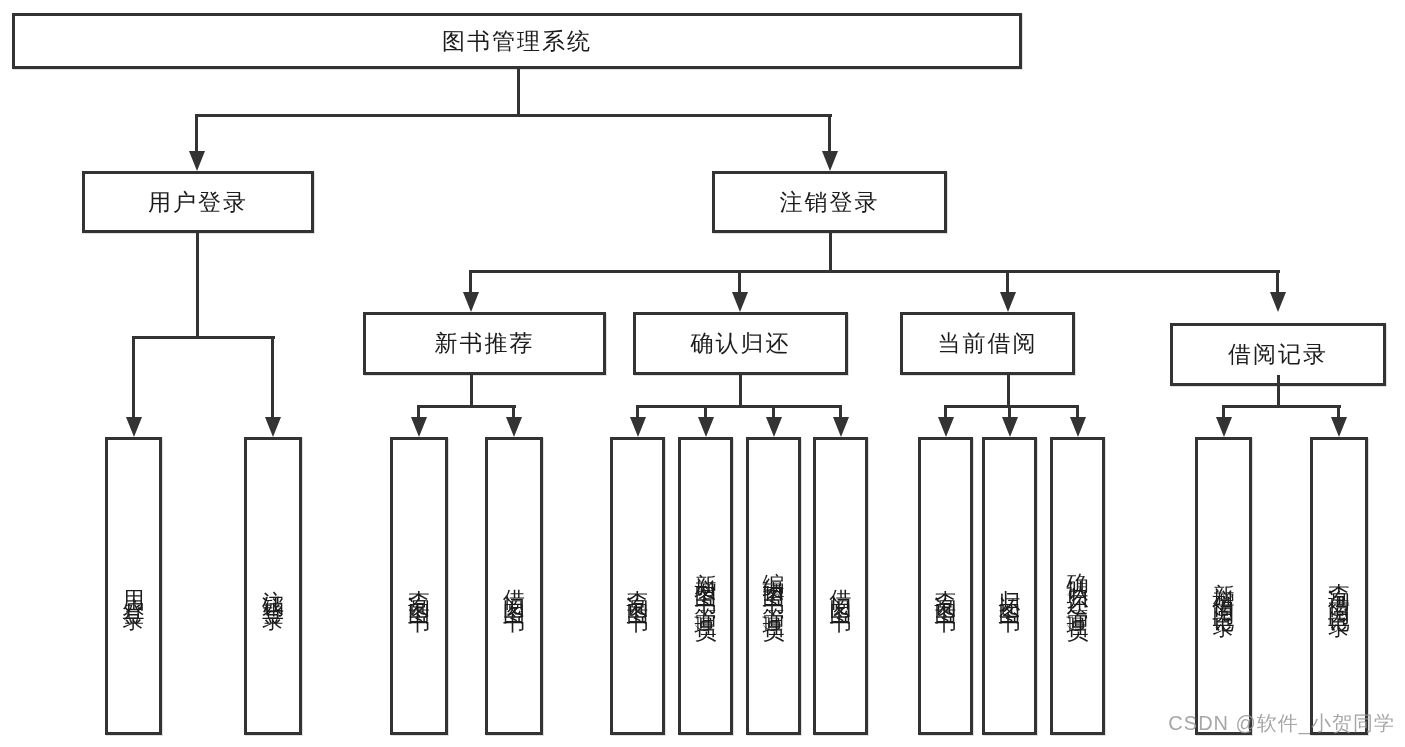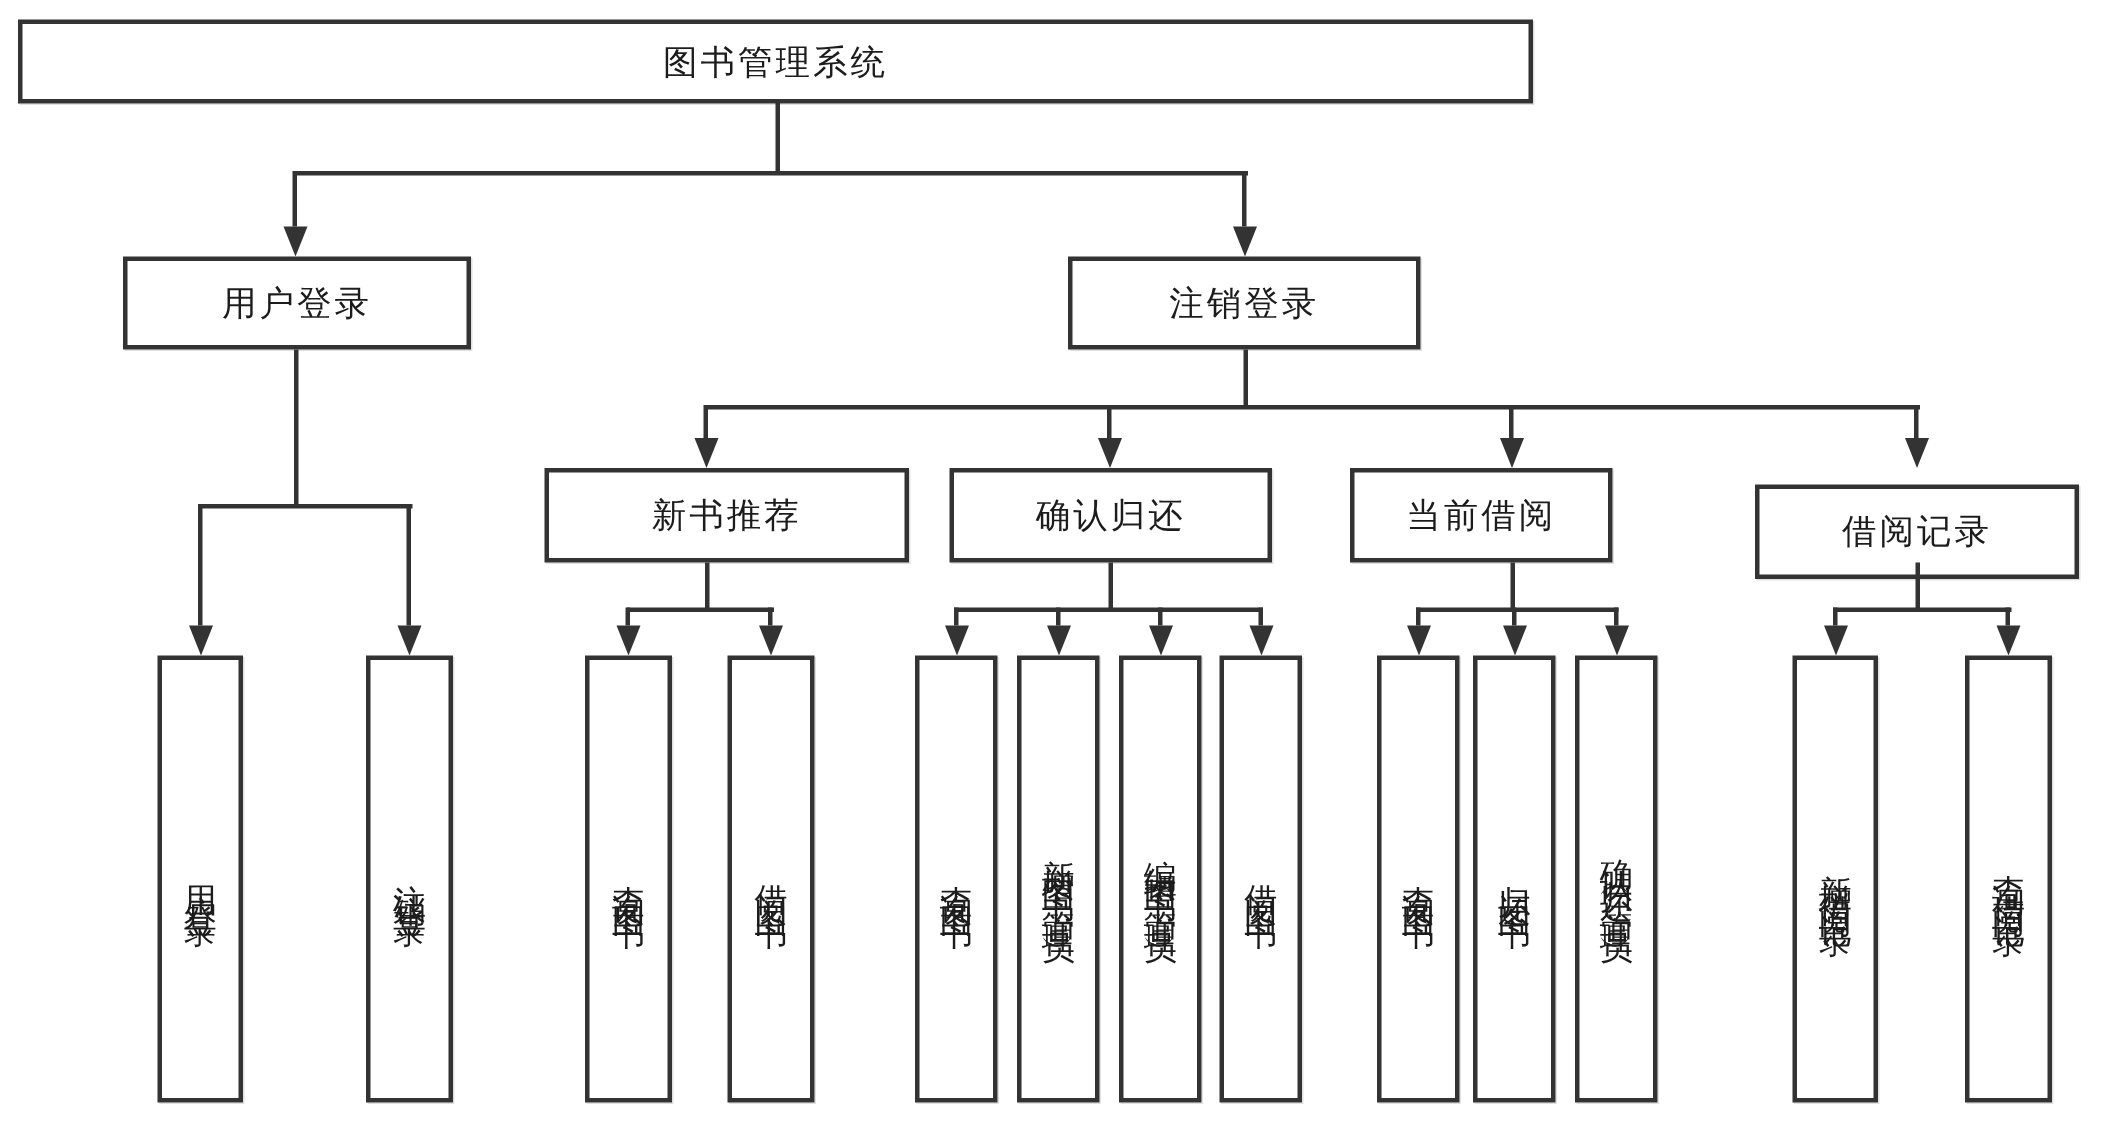--- a/index.html
+++ b/index.html
@@ -97,14 +97,15 @@
   <div class="box v" style="left:746px;top:437px;width:55px;height:298px;">编辑图书（管理员）</div>
   <div class="box v" style="left:813px;top:437px;width:55px;height:298px;">借阅图书</div>
 
   <div class="box v" style="left:918px;top:437px;width:55px;height:298px;">查询图书</div>
   <div class="box v" style="left:982px;top:437px;width:55px;height:298px;">归还图书</div>
   <div class="box v" style="left:1050px;top:437px;width:55px;height:298px;">确认归还（管理员）</div>
 
   <div class="box v" style="left:1195px;top:437px;width:57px;height:298px;">新增借阅记录</div>
   <div class="box v" style="left:1310px;top:437px;width:58px;height:298px;">查询借阅记录</div>
 
+  <div class="watermark">CSDN @软件_小贺同学</div>
 
 </div>
 
 </body></html>

